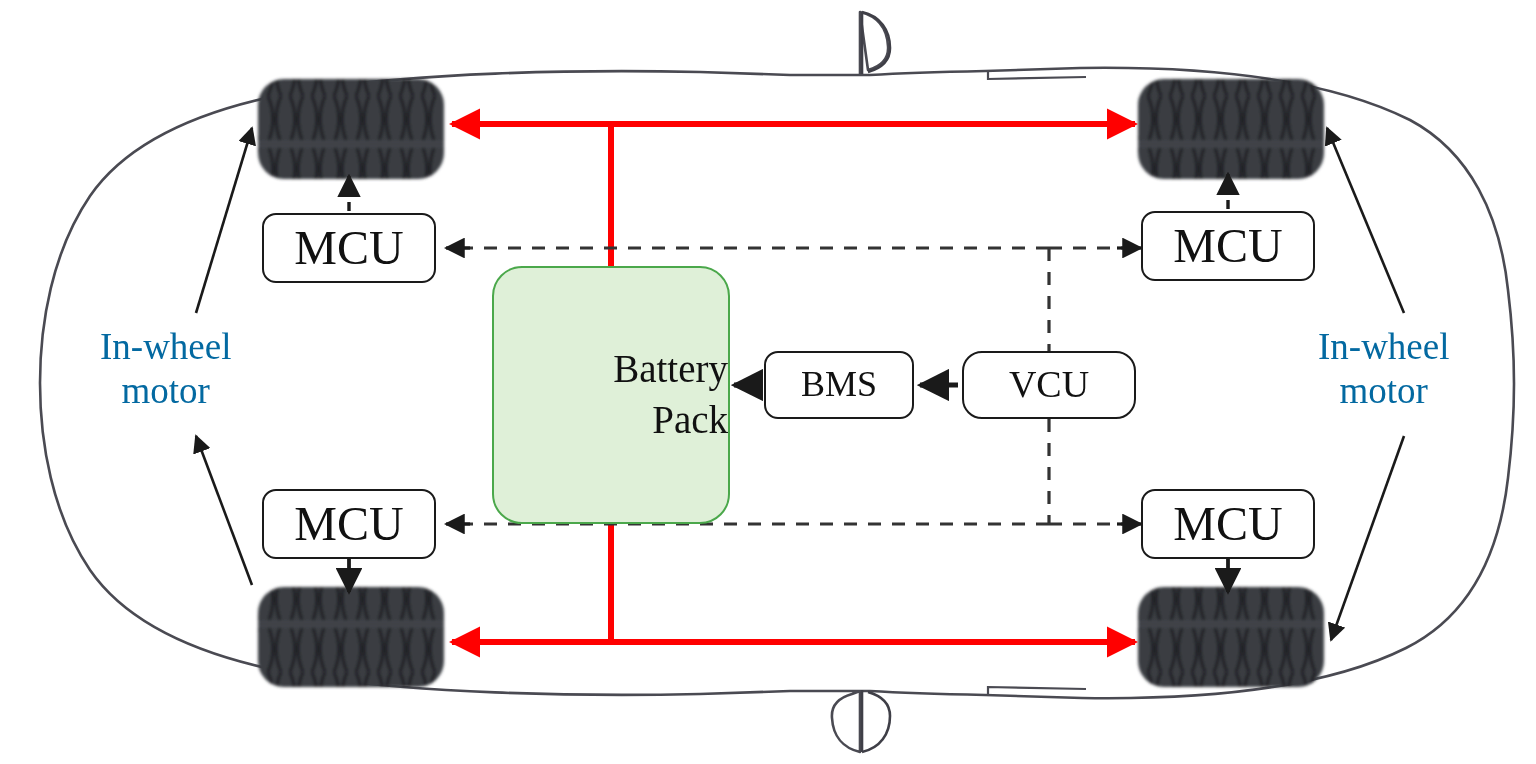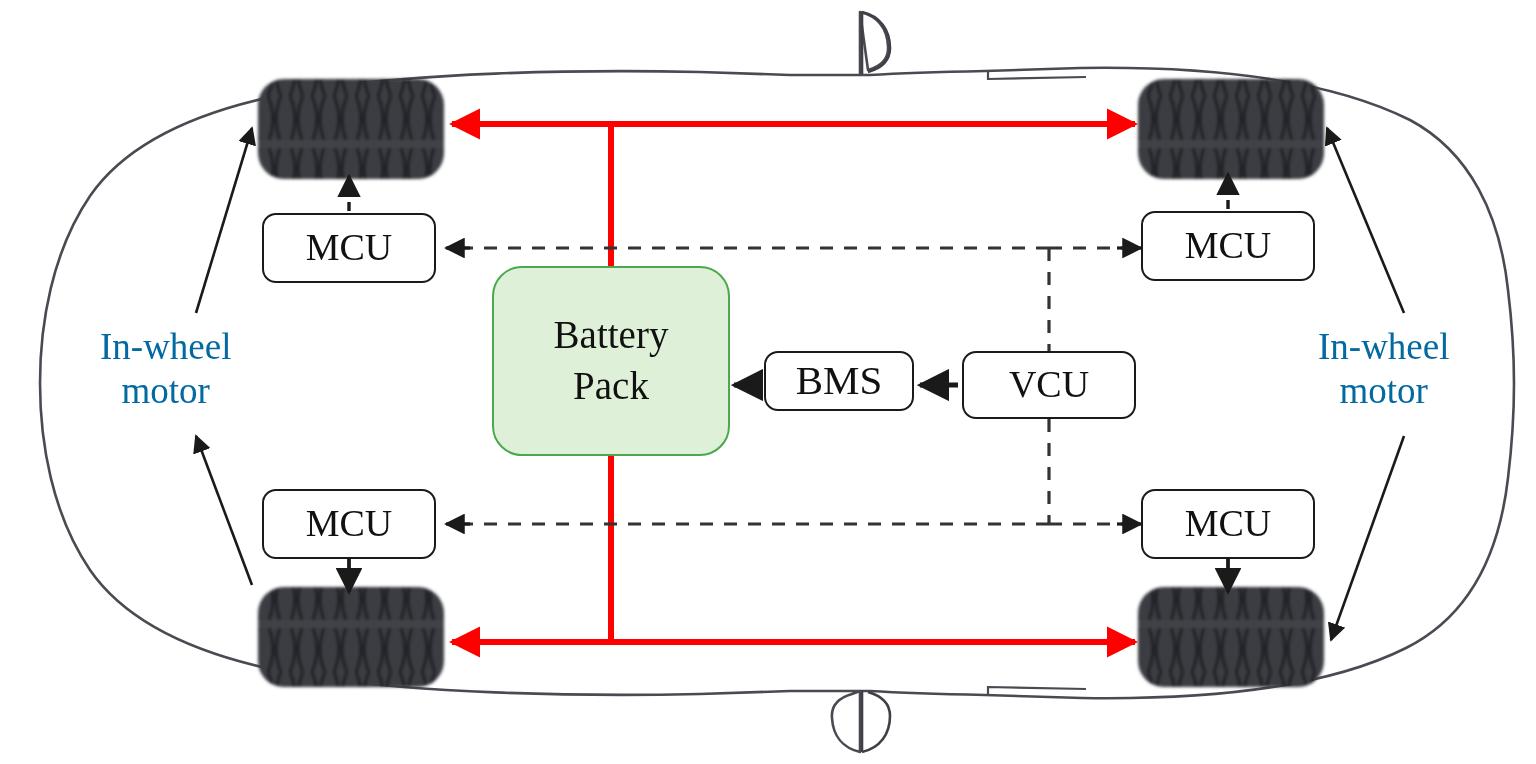--- a/index.html
+++ b/index.html
@@ -41,42 +41,44 @@
   }
   .box.battery {
     background: #dff0d8;
     border: 2.5px solid #4ba84b;
     border-radius: 30px;
     z-index: 5;
   }
   .mcu {
     width: 174px;
     height: 70px;
-    font-size: 38px;
+    font-size: 48px;
   }
   .mcu-tl { left: 262px;  top: 213px; }
   .mcu-tr { left: 1141px; top: 211px; }
   .mcu-bl { left: 262px;  top: 489px; }
   .mcu-br { left: 1141px; top: 489px; }
 
   .bms {
     left: 764px; top: 351px;
-    width: 150px; height: 60px;
-    font-size: 41px;
+    width: 150px; height: 68px;
+    font-size: 36px;
   }
   .vcu {
     left: 962px; top: 351px;
     width: 174px; height: 68px;
     font-size: 38px;
+    border-radius: 20px;
   }
   .battery {
     left: 492px; top: 266px;
-    width: 238px; height: 190px;
+    width: 238px; height: 258px;
     font-size: 39px;
     flex-direction: column;
+    align-items: flex-end;
   }
   .battery .line2 { margin-top: 10px; }
 
   .label {
     position: absolute;
     color: #0369a1;
     font-size: 37px;
     line-height: 1.18;
     text-align: center;
     font-family: "Liberation Serif", "DejaVu Serif", serif;

